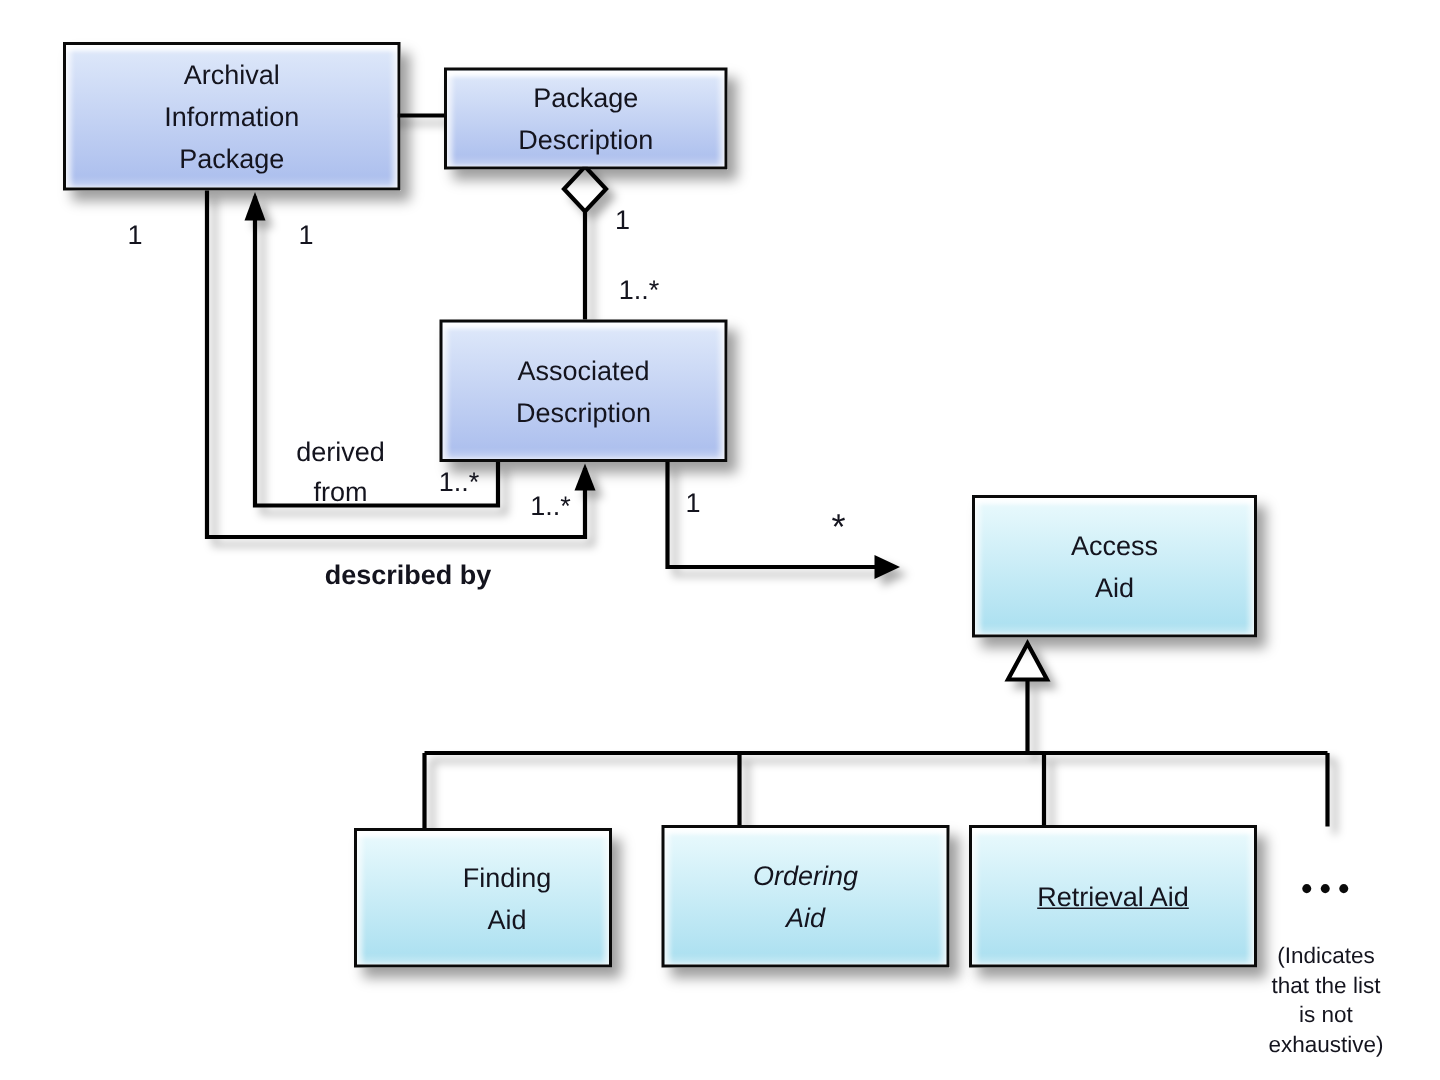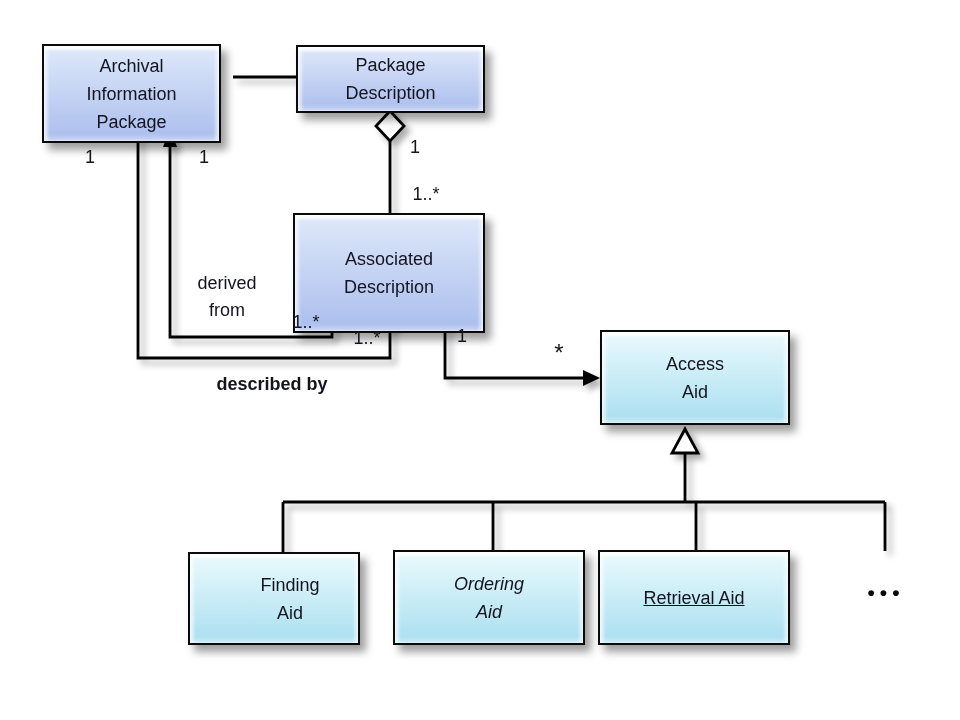--- a/index.html
+++ b/index.html
@@ -19,21 +19,21 @@
     border: 2.5px solid #0a0a0a;
     display: flex; align-items: center; justify-content: center;
     text-align: center;
     box-shadow: 6px 7px 8px rgba(0,0,0,0.38),
                 inset 0 4px 3px rgba(255,255,255,0.9),
                 inset 4px 0 3px rgba(255,255,255,0.55),
                 inset -4px 0 3px rgba(255,255,255,0.45),
                 inset 0 -4px 4px rgba(255,255,255,0.35);
   }
   .box.blue { background: linear-gradient(180deg, var(--blue-box-top,#dfe9fa) 0%, var(--blue-box-bottom,#aabded) 100%); }
-  .box.cyan { background: linear-gradient(180deg, var(--cyan-box-top,#eafafd) 0%, var(--cyan-box-bottom,#a9dff0) 100%); }
+  .box.cyan { background: linear-gradient(180deg, var(--cyan-box-top,#eafafd) 0%, var(--cyan-box-bottom,#a9dff0) 100%); margin-left: 48px; }
   .box-label {
     font-size: 18px; line-height: 28px;
     white-space: pre-line;
     color: var(--text-color, #14141e);
   }
   .edge-label {
     position: absolute;
     transform: translate(-50%, -50%);
     font-size: 18px; line-height: 27px;
     white-space: pre-line; text-align: center;
@@ -79,32 +79,32 @@
       <path d="M445 308 V378 H586"></path>
       <polygon points="600,378 583,370 583,386" fill="#000000" stroke="none"></polygon>
 
       <path d="M685 453 V502"></path>
       <polygon points="685,429 672,453 698,453" fill="#ffffff"></polygon>
       <path d="M283 502 H885"></path>
       <path d="M283 502 V553 M493 502 V551 M696 502 V551 M885 502 V551"></path>
     </g>
   </svg>
 
-  <div class="box blue" style="left:42px; top:44px; width:179px; height:99px;align-items:center;">
+  <div class="box blue" style="left:42px; top:28px; width:225px; height:99px;align-items:center;">
     <span class="box-label">Archival
 Information
 Package</span>
   </div>
 
   <div class="box blue" style="left:296px; top:45px; width:189px; height:68px;">
     <span class="box-label">Package
 Description</span>
   </div>
 
-  <div class="box blue" style="left:293px; top:213px; width:192px; height:120px;">
+  <div class="box blue" style="left:293px; top:213px; width:192px; height:95px;">
     <span class="box-label">Associated
 Description</span>
   </div>
 
   <div class="box cyan" style="left:600px; top:330px; width:190px; height:95px;">
     <span class="box-label">Access
 Aid</span>
   </div>
 
   <div class="box cyan" style="left:188px; top:552px; width:172px; height:93px;padding-left:32px;">
@@ -118,23 +118,27 @@
   </div>
 
   <div class="box cyan" style="left:598px; top:550px; width:192px; height:95px;text-decoration:underline;">
     <span class="box-label">Retrieval Aid</span>
   </div>
 
   <span class="edge-label" style="left:90px;  top:157px;">1</span>
   <span class="edge-label" style="left:204px; top:157px;">1</span>
   <span class="edge-label" style="left:415px; top:147px;">1</span>
   <span class="edge-label" style="left:426px; top:194px;">1..*</span>
-  <span class="edge-label" style="left:227px; top:297px;text-align:center;">derived
+  <span class="edge-label" style="left:227px; top:315px;text-align:center;">derived
 from</span>
   <span class="edge-label" style="left:306px; top:322px;">1..*</span>
   <span class="edge-label" style="left:367px; top:338px;">1..*</span>
   <span class="edge-label" style="left:272px; top:384px;font-weight:bold;">described by</span>
   <span class="edge-label" style="left:462px; top:336px;">1</span>
   <span class="edge-label star" style="left:559px; top:352px;">*</span>
 
   <span class="dots" style="left:886px; top:593px;">•••</span>
+  <span class="note" style="left:884px; top:667px;">(Indicates
+that the list
+is not
+exhaustive)</span>
 
 </div>
 
 </body></html>

